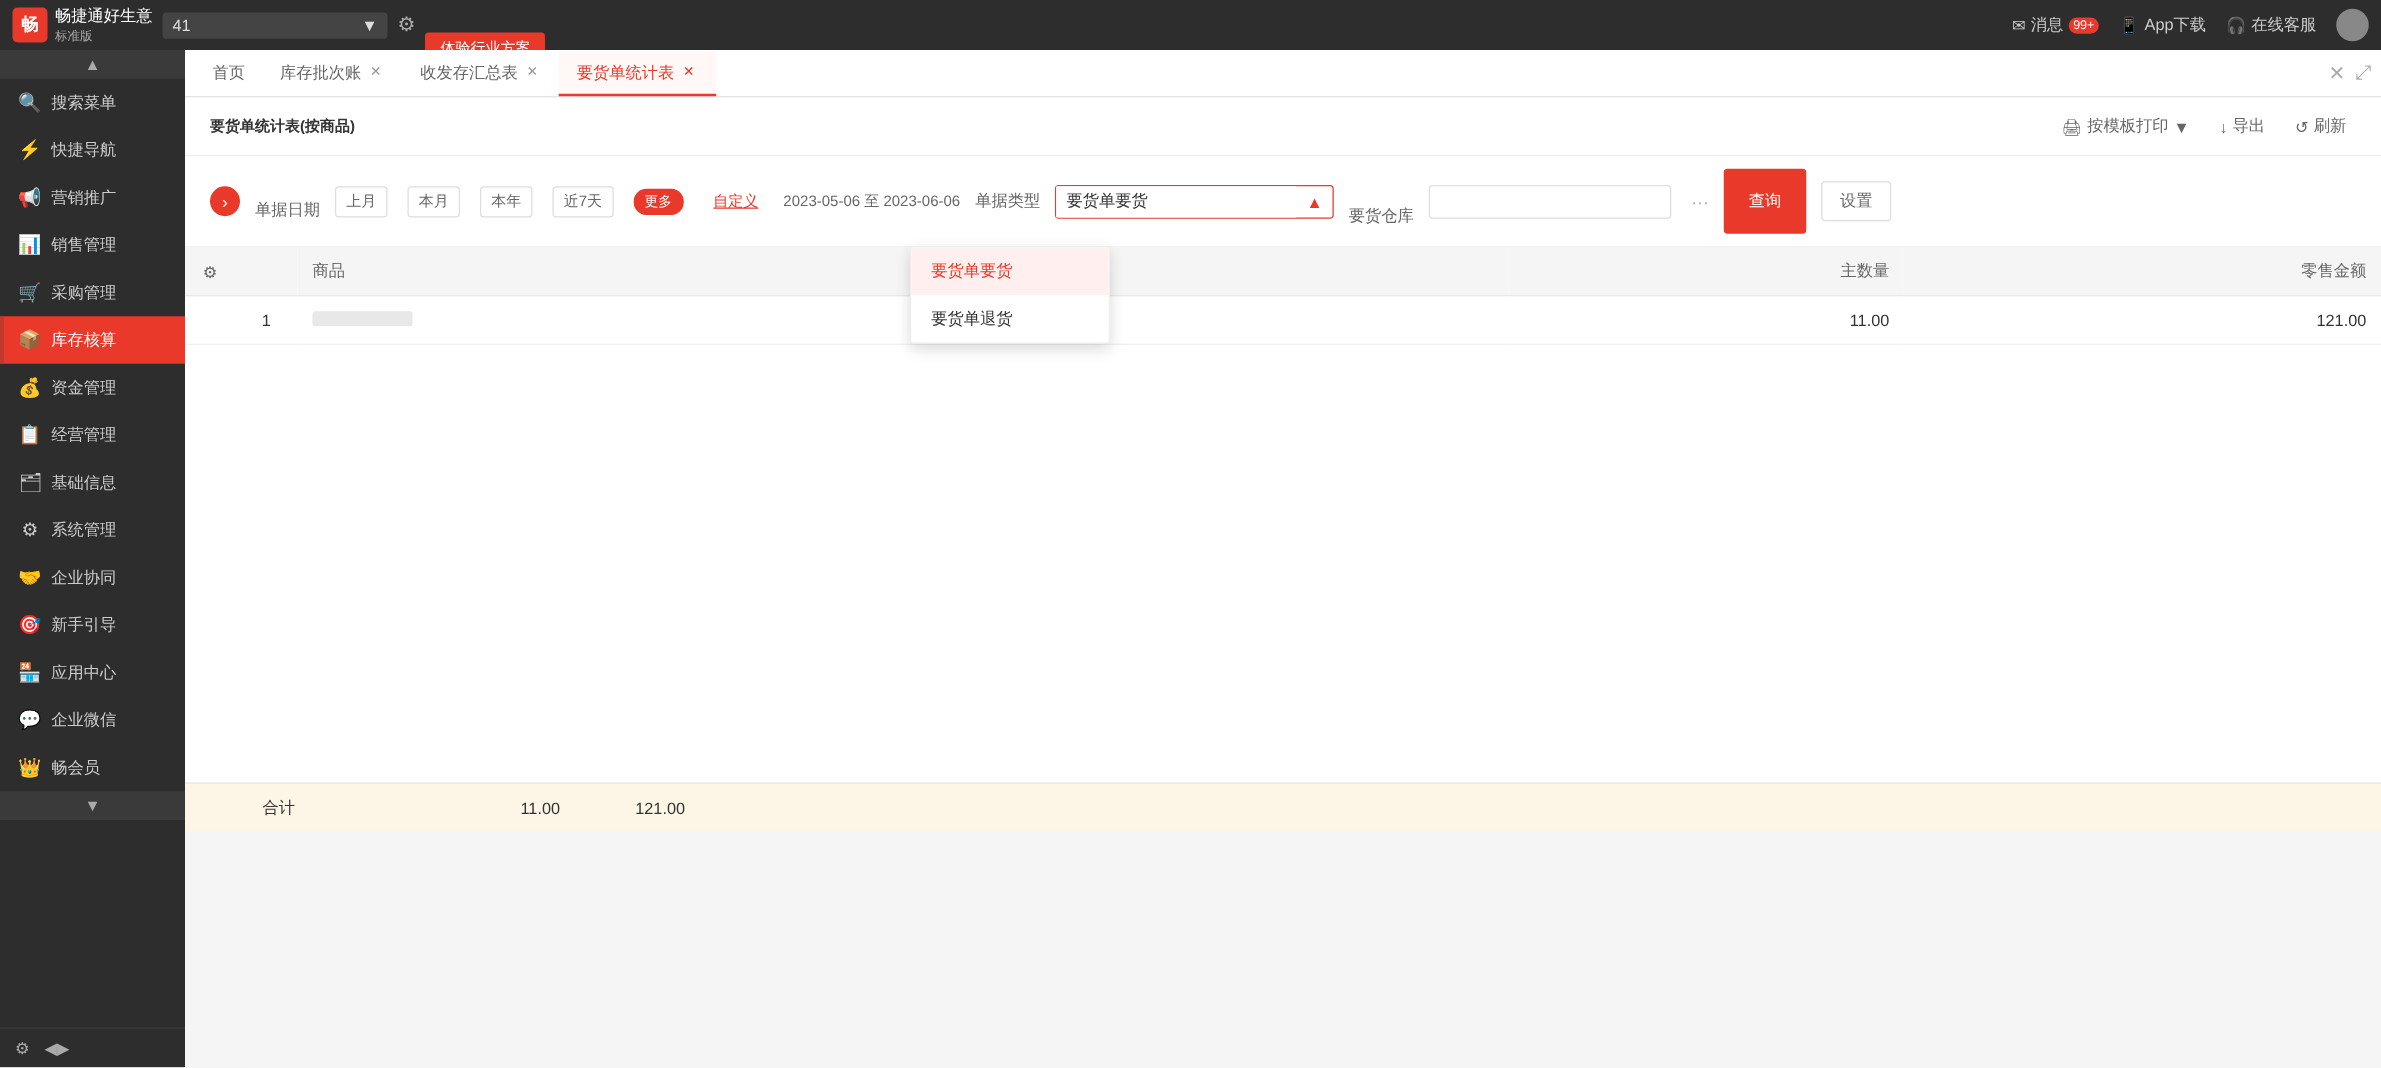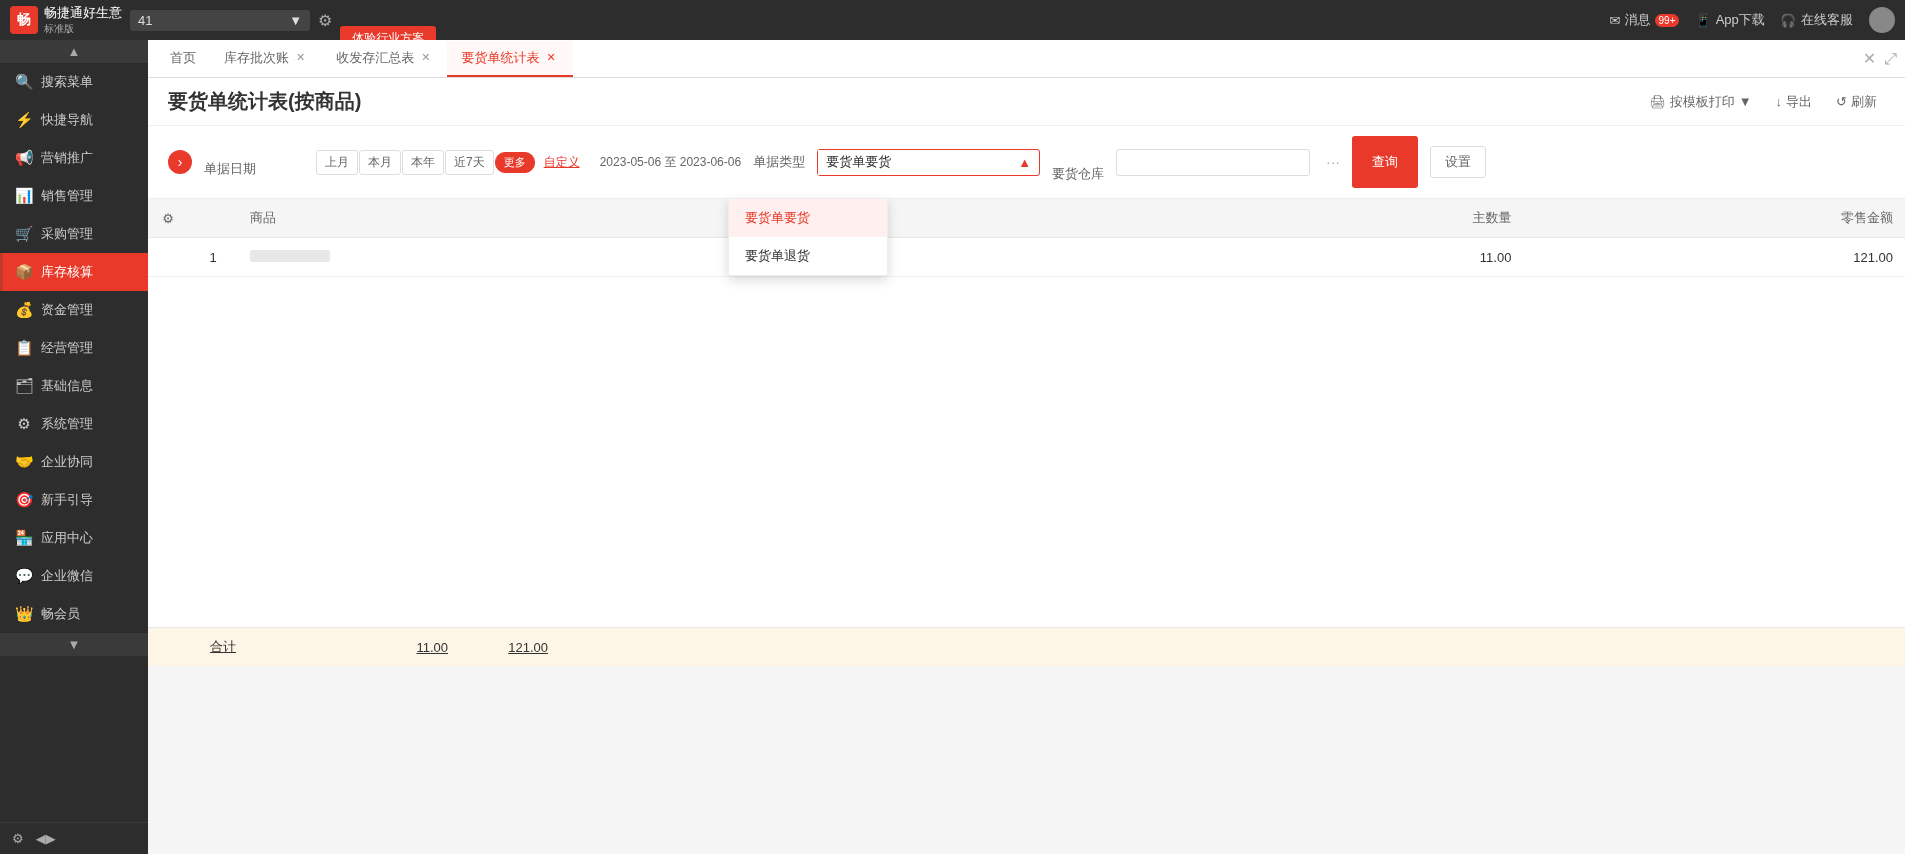--- a/index.html
+++ b/index.html
@@ -98,38 +98,38 @@
 
     
     .page-header {
       background: #fff;
       padding: 10px 20px;
       display: flex;
       align-items: center;
       justify-content: space-between;
       border-bottom: 1px solid #eee;
     }
-    .page-title { font-size: 20px; font-weight: bold; color: #333; }
+    .page-title { font-size: 12px; font-weight: bold; color: #333; }
     .page-actions { display: flex; align-items: center; gap: 8px; }
     .action-btn { display: flex; align-items: center; gap: 4px; color: #666; cursor: pointer; font-size: 12px; padding: 4px 8px; border: none; background: none; }
 
     
     .filter-bar {
       background: #fff;
       padding: 10px 20px;
       display: flex;
       align-items: center;
       gap: 12px;
       flex-wrap: wrap;
       border-bottom: 1px solid #eee;
       position: relative;
     }
     .filter-toggle { background: #e8392a; color: white; border: none; width: 24px; height: 24px; border-radius: 50%; cursor: pointer; font-size: 14px; display: flex; align-items: center; justify-content: center; flex-shrink: 0; }
     .filter-label { color: #666; font-size: 13px; white-space: nowrap; margin-top: 13px; }
-    .date-btns { display: flex; gap: 1px; align-items: center; margin-left: 48px; }
+    .date-btns { display: flex; gap: 16px; align-items: center; }
     .date-btn { padding: 3px 8px; border: 1px solid #ddd; border-radius: 3px; cursor: pointer; color: #666; font-size: 12px; background: #fff; }
     .date-btn.more { background: #e8392a; color: white; border-color: #e8392a; border-radius: 10px; padding: 2px 8px; font-size: 11px; }
     .date-btn.custom { background: none; border: none; color: #e8392a; cursor: pointer; text-decoration: underline; font-size: 12px; }
     .date-range-text { color: #666; font-size: 12px; }
     .filter-type-label { color: #666; font-size: 13px; white-space: nowrap; }
     .filter-select-wrap { position: relative; display: flex; align-items: center; border: 1px solid #e8392a; border-radius: 3px; min-width: 200px; }
     .filter-select-input { border: none; outline: none; padding: 5px 8px; font-size: 13px; flex: 1; color: #333; }
     .filter-select-arrow { padding: 0 8px; color: #e8392a; cursor: pointer; }
     .filter-warehouse-label { color: #666; font-size: 13px; margin-top: 24px; }
     .filter-warehouse-input { border: 1px solid #ddd; border-radius: 3px; padding: 5px 8px; min-width: 160px; color: #999; font-size: 13px; }
@@ -186,21 +186,21 @@
 
     
     .table-footer {
       background: #fdf6e6;
       border-top: 1px solid #e8e8e8;
       display: flex;
       align-items: center;
       padding: 10px 12px;
       gap: 0;
     }
-    .footer-cell { padding: 0 12px; font-size: 13px; color: #333; text-decoration: underline; }
+    .footer-cell { padding: 0 12px; font-size: 13px; color: #333; }
     .footer-label { min-width: 200px; padding-left: 50px; }
     .footer-num { min-width: 100px; text-align: right; }
 
     
     ::-webkit-scrollbar { width: 6px; height: 6px; }
     ::-webkit-scrollbar-track { background: #f0f0f0; }
     ::-webkit-scrollbar-thumb { background: #ccc; border-radius: 3px; }
   </style>
 </head>
 <body>

